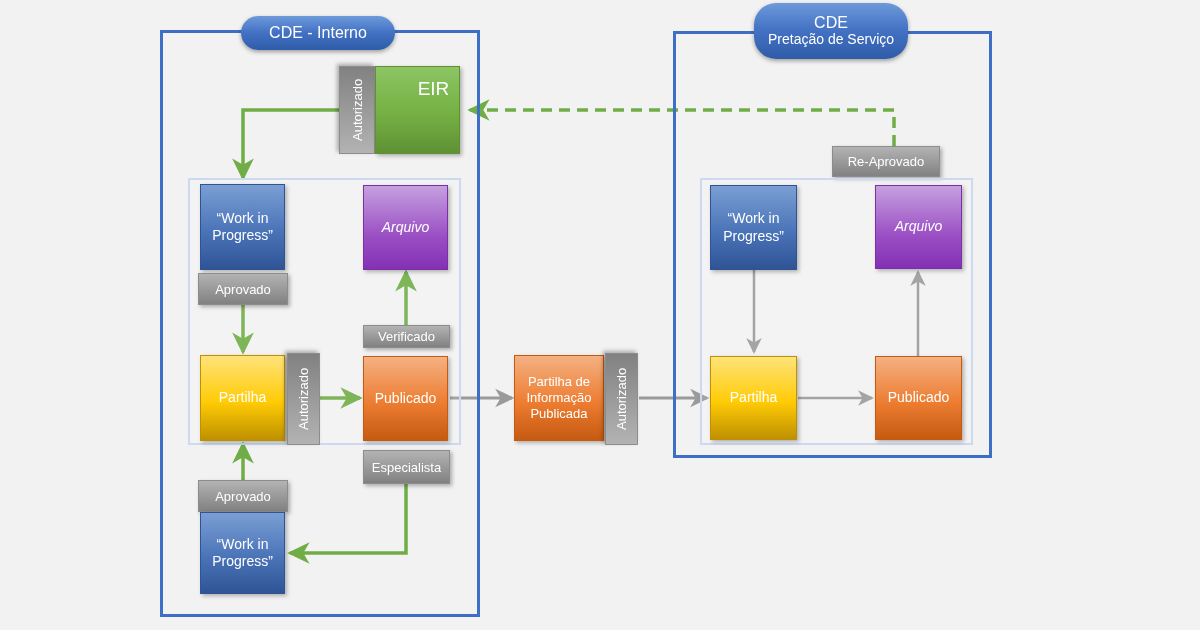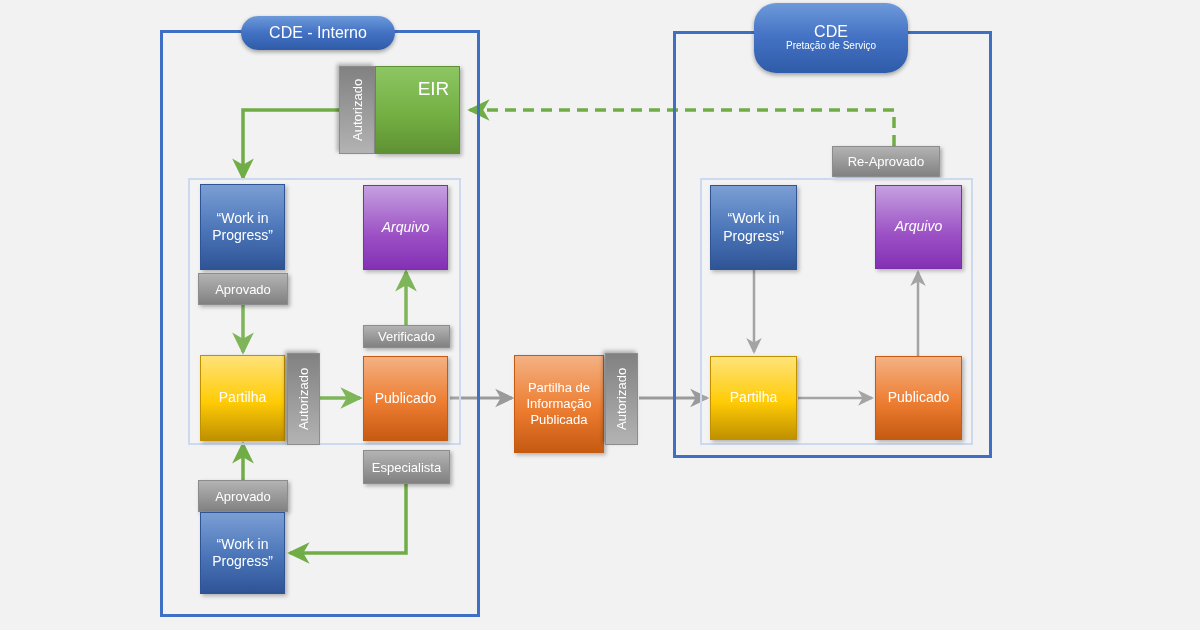--- a/index.html
+++ b/index.html
@@ -24,21 +24,21 @@
     display:flex;flex-direction:column;
     align-items:center;justify-content:center;
     border-radius:22px;
     background:linear-gradient(180deg,#6d9ada 0%,#4472c4 48%,#2f5ca8 100%);
     color:#ffffff;
     box-shadow:0 2px 4px rgba(0,0,0,.35);
     text-align:center;
     line-height:1.05;
   }
   .panel-title .t1{font-size:16px;}
-  .panel-title .t2{font-size:10px;}
+  .panel-title .t2{font-size:14px;}
 
   
   .inner-box{
     position:absolute;
     border:2px solid #ccd9ef;
     background:rgba(255,255,255,.10);
     box-sizing:border-box;
   }
 
   
@@ -195,33 +195,33 @@
 
   <div class="tab" style="left:198px;top:480px;width:90px;height:32px;">
     <span>Aprovado</span>
   </div>
 
   <div class="blk blue" style="left:200px;top:512px;width:85px;height:82px;">
     <span>“Work in
 Progress”</span>
   </div>
 
-  <div class="blk orange" style="left:514px;top:355px;width:90px;height:98px;font-size:13px;align-items:center;">
+  <div class="blk orange" style="left:514px;top:355px;width:90px;height:86px;font-size:13px;align-items:center;">
     <span>Partilha de
 Informação
 Publicada</span>
   </div>
 
   <div class="tab vert" style="left:605px;top:353px;width:33px;height:92px;">
     <span>Autorizado</span>
   </div>
 
   <div class="panel" style="left:673px;top:31px;width:319px;height:427px;"></div>
 
-  <div class="panel-title" style="left:754px;top:3px;width:154px;height:70px;">
+  <div class="panel-title" style="left:754px;top:3px;width:154px;height:56px;">
     <span class="t1">CDE</span>
     <span class="t2">Pretação de Serviço</span>
   </div>
 
   <div class="tab" style="left:832px;top:146px;width:108px;height:31px;">
     <span>Re-Aprovado</span>
   </div>
 
   <div class="inner-box" style="left:700px;top:178px;width:273px;height:267px;"></div>
 

